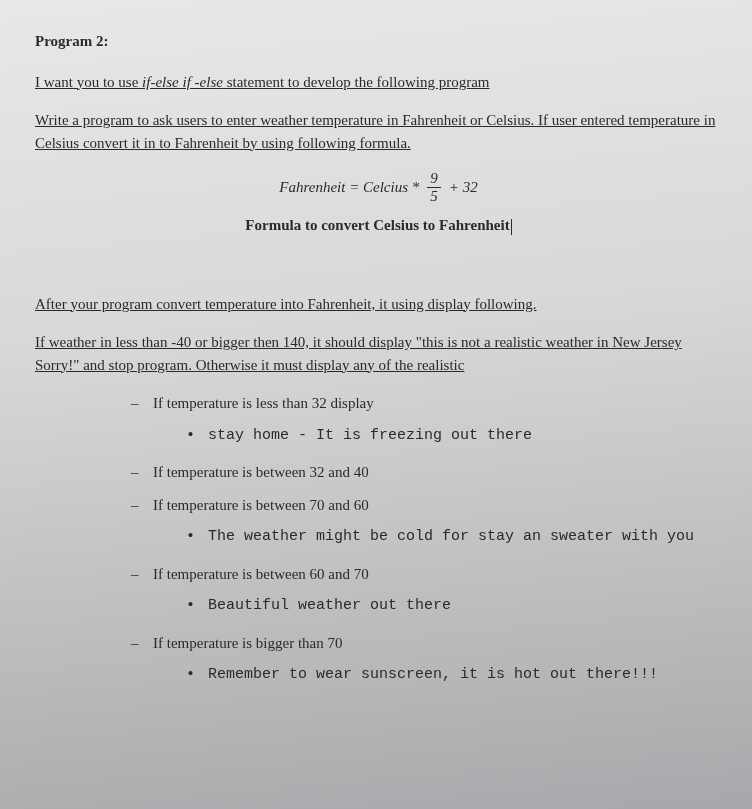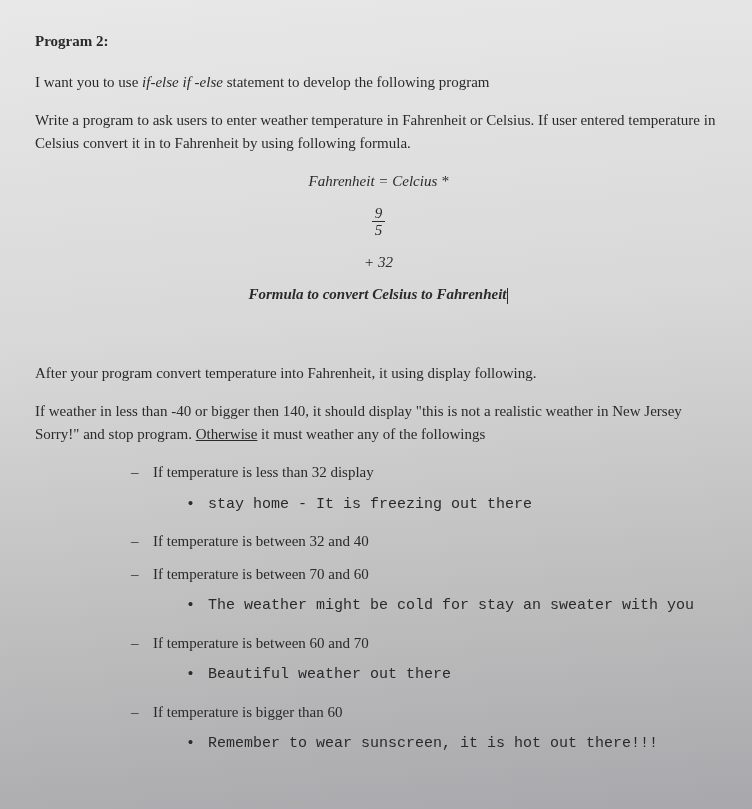--- a/index.html
+++ b/index.html
@@ -14,56 +14,55 @@
       line-height: 1.5;
       box-sizing: border-box;
       padding: 30px 30px 30px 35px;
       overflow: hidden;
     }
     .italic {
       font-style: italic;
     }
     .para {
       margin-bottom: 16px;
+      text-decoration: underline;
     }
     .heading {
       font-weight: bold;
       margin-top: 0;
       margin-bottom: 18px;
     }
     .formula-block {
       text-align: center;
       margin: 14px 0 10px 0;
     }
     .formula {
       font-style: italic;
       display: inline-flex;
       align-items: center;
-      gap: 12px;
-      flex-direction: column;
+      gap: 4px;
     }
     .frac {
       display: inline-block;
       vertical-align: middle;
       text-align: center;
       line-height: 1.1;
       margin: 0 4px;
     }
     .frac .num {
       display: block;
       border-bottom: 1px solid #2a2a2a;
       padding: 0 3px;
     }
     .frac .den {
       display: block;
       padding: 0 3px;
     }
     .formula-caption {
       text-align: center;
-      font-style: italic;
       font-weight: bold;
       margin-bottom: 30px;
       margin-top: 8px;
     }
     .cursor-bar::after {
       content: "";
       display: inline-block;
       width: 1px;
       height: 16px;
       background: #2a2a2a;
@@ -126,21 +125,21 @@
   </span>
 </div>
 
 <div class="formula-caption cursor-bar">Formula to convert Celsius to Fahrenheit</div>
 
 <div class="spacer"></div>
 
 <div class="para">After your program convert temperature into Fahrenheit, it using display following.</div>
 
 <div class="para">
-  <span>If weather in less than -40 or bigger then 140, it should display "this is not a realistic weather in New Jersey Sorry!" and stop program. </span><span class="underline">Otherwise</span><span> it must weather any of the followings</span>
+  <span>If weather in less than -40 or bigger then 140, it should display "this is not a realistic weather in New Jersey Sorry!" and stop program. </span><span class="underline">Otherwise</span><span> it must display any of the realistic</span>
 </div>
 
 <div class="list1">
 
   <div class="dash-item">
     <span>If temperature is less than 32 display</span>
     <div class="list2">
       <div class="bullet-item">stay home - It is freezing out there</div>
     </div>
   </div>
@@ -158,19 +157,19 @@
   </div>
 
   <div class="dash-item">
     <span>If temperature is between 60 and 70</span>
     <div class="list2">
       <div class="bullet-item">Beautiful weather out there</div>
     </div>
   </div>
 
   <div class="dash-item">
-    <span>If temperature is bigger than 60</span>
+    <span>If temperature is bigger than 70</span>
     <div class="list2">
       <div class="bullet-item">Remember to wear sunscreen, it is hot out there!!!</div>
     </div>
   </div>
 
 </div>
 
 </body></html>

